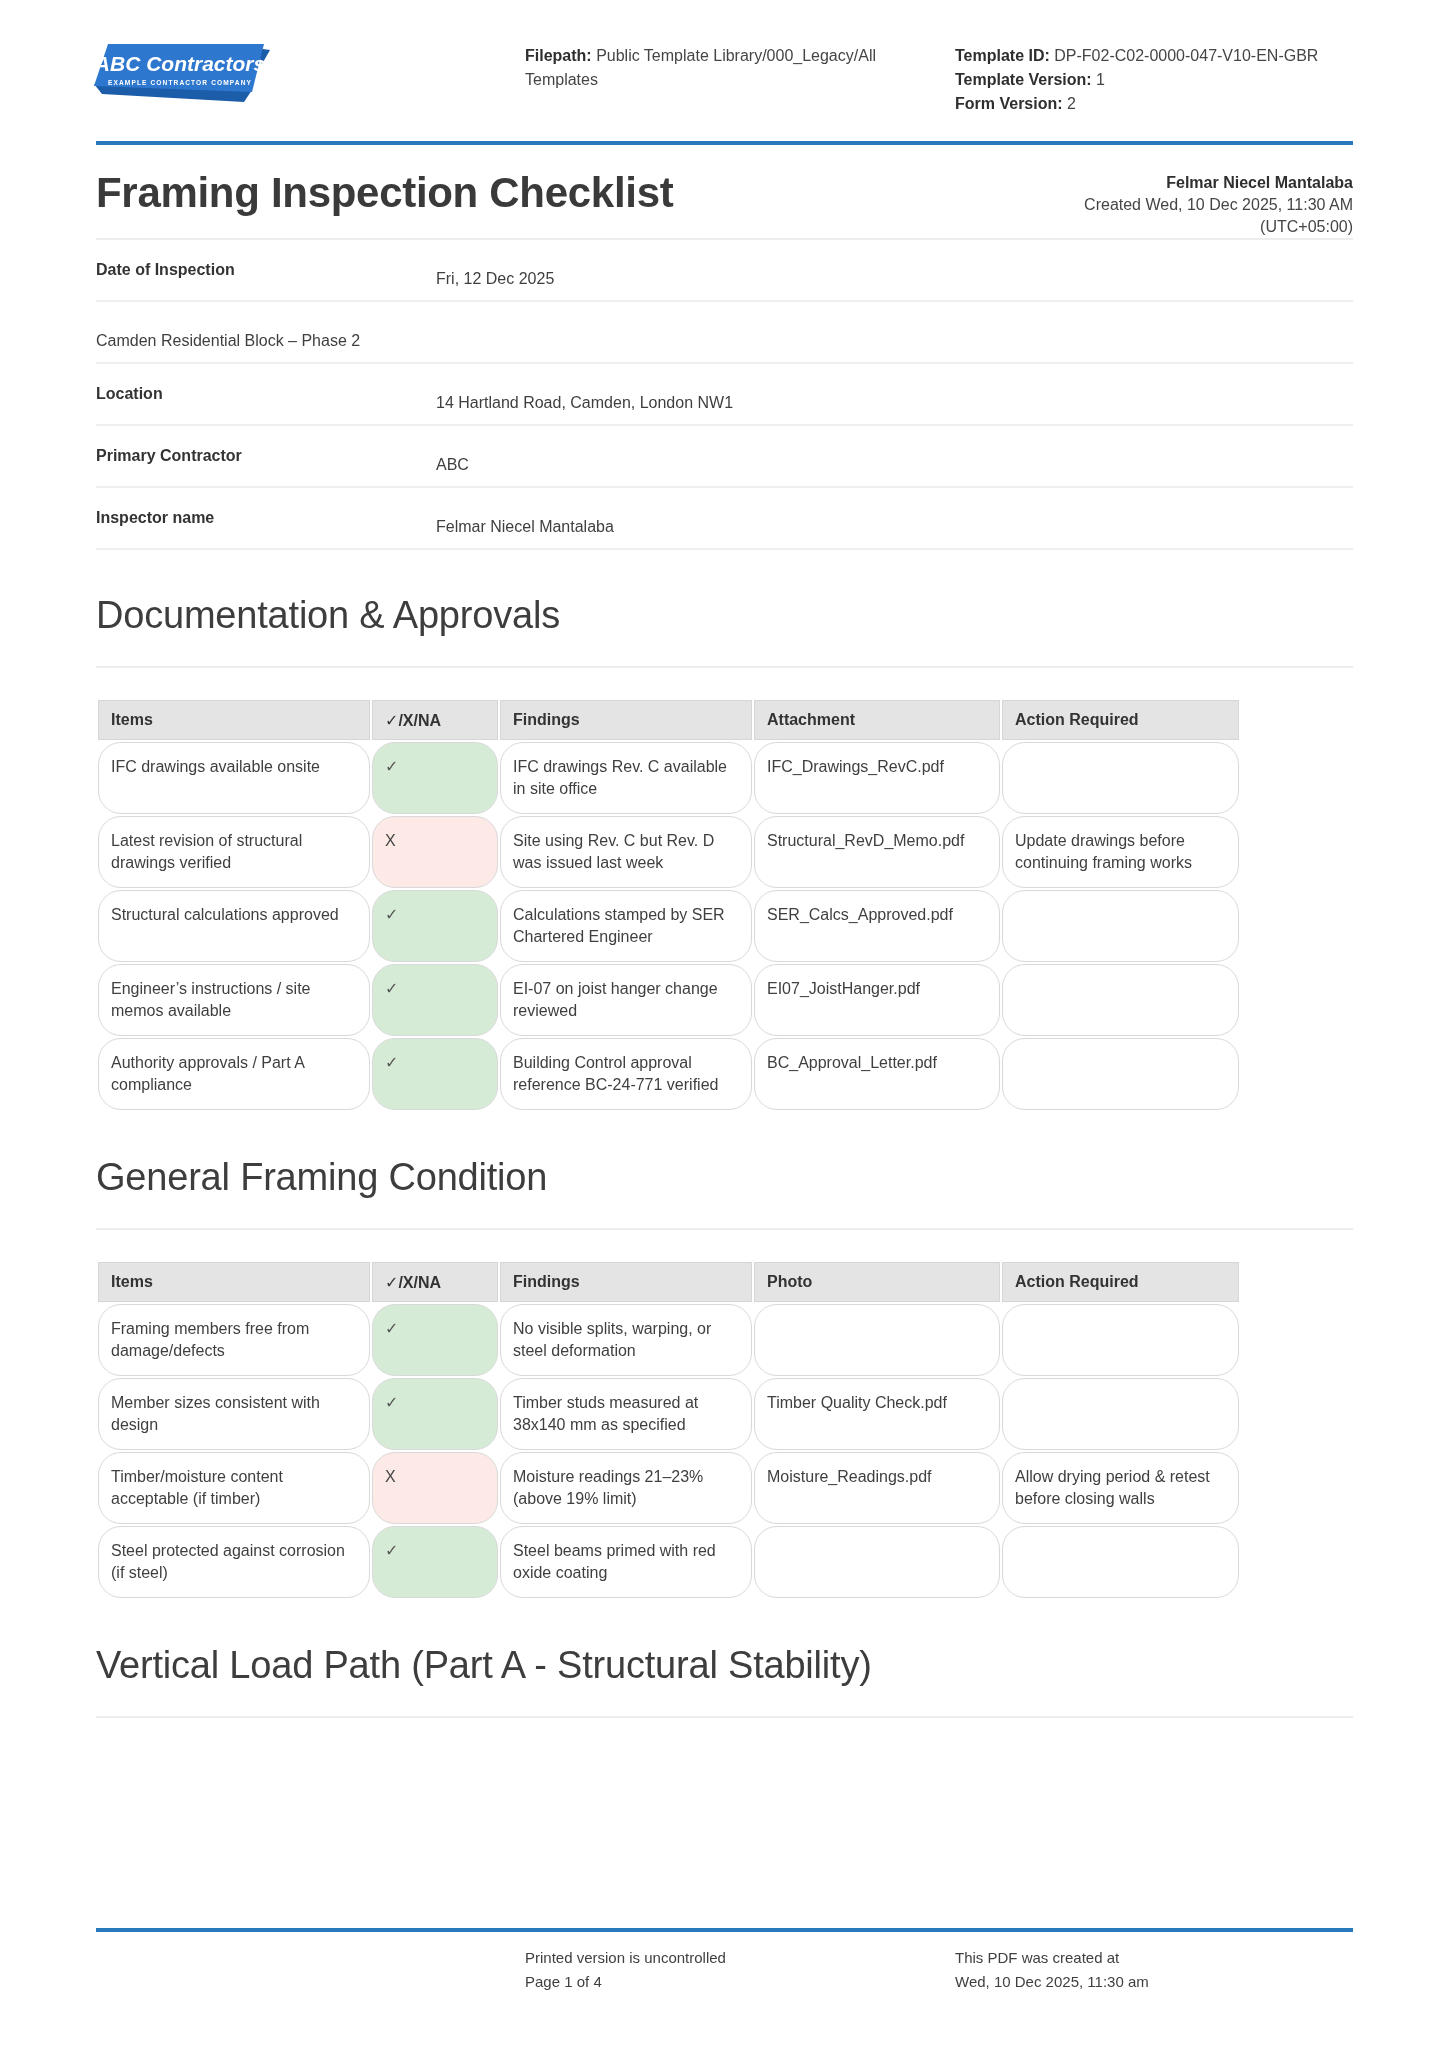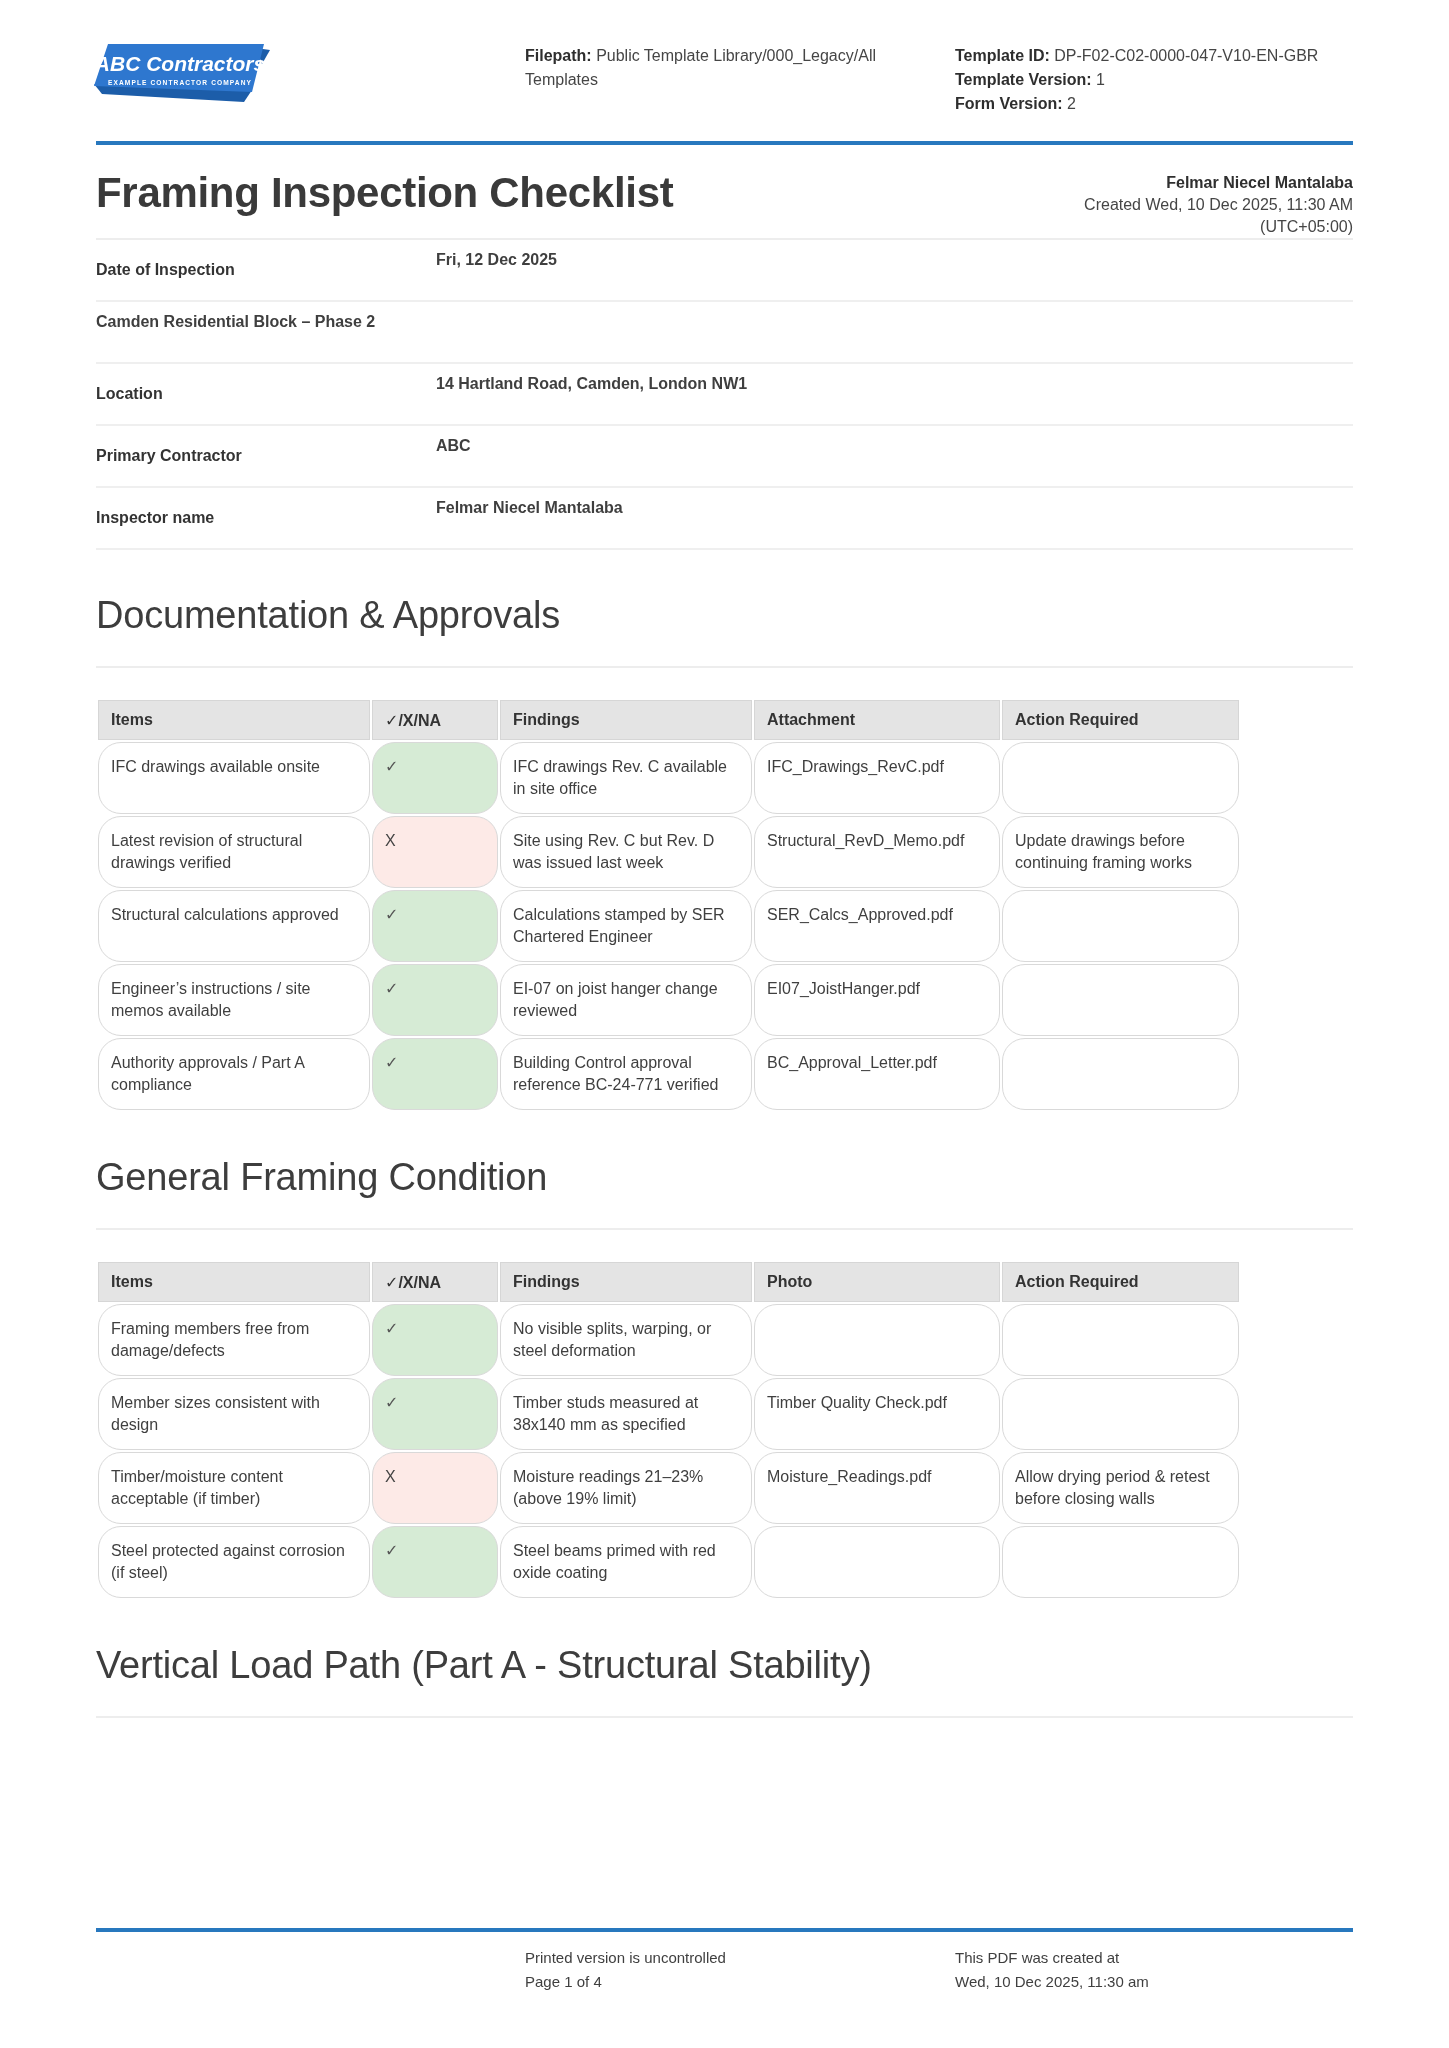--- a/index.html
+++ b/index.html
@@ -30,21 +30,21 @@
 
   
   h2 { font-size:38px; font-weight:400; color:#3d3d3d; line-height:46px;
        margin-top:42px; margin-bottom:28px; letter-spacing:-0.2px; }
   .light-rule { border:none; border-top:2px solid #ededed; }
 
   
   .info-table { }
   .info-row { display:flex; border-bottom:2px solid #efefef; min-height:62px; align-items:flex-start; }
   .info-label { width:340px; flex:0 0 340px; font-weight:bold; color:#333333; font-size:16px; padding:21px 10px 0 0; }
-  .info-value { font-size:16px; color:#3f3f3f; padding-top:11px;font-weight:bold; }
+  .info-value { font-size:16px; color:#3f3f3f; padding-top:30px; }
 
   
   table.check { border-collapse:separate; border-spacing:2px; width:1133px; table-layout:fixed; margin-top:30px; }
   table.check th, table.check td { border:1px solid #d9d9d9; font-size:16px; text-align:left; vertical-align:top; }
   table.check th { background:var(--header-bg,#e4e4e4); border-color:#d6d6d6; font-weight:bold;
        color:#333333; padding:10px 12px 9px 12px; }
   table.check td { padding:13px 12px; line-height:22px; color:#3f3f3f; background:#ffffff;border-radius:23px; }
   td.status.pass { background:var(--status-pass-bg,#d6ebd5); color:#555555; }
   td.status.fail { background:var(--status-fail-bg,#fdeae7); color:#444444; }
   td.attach { overflow-wrap:anywhere; word-break:break-word; }

